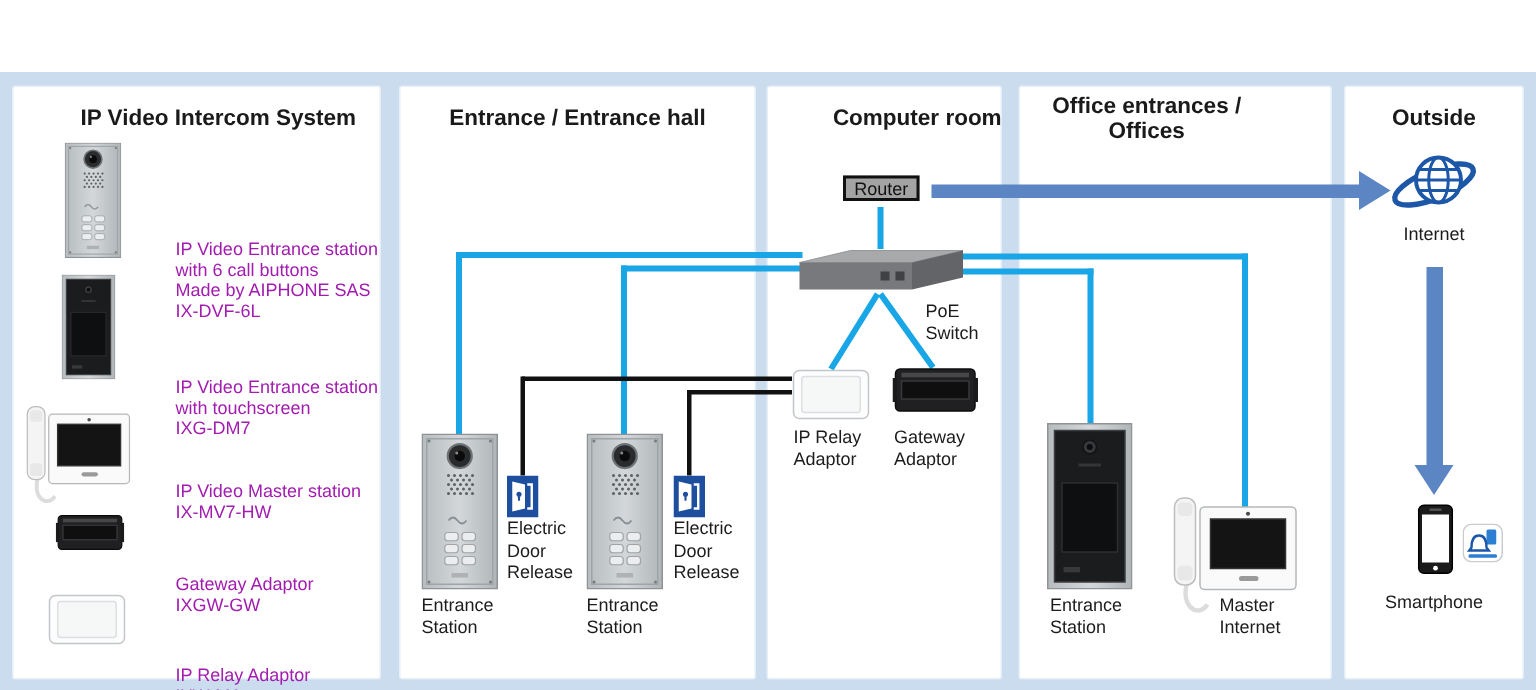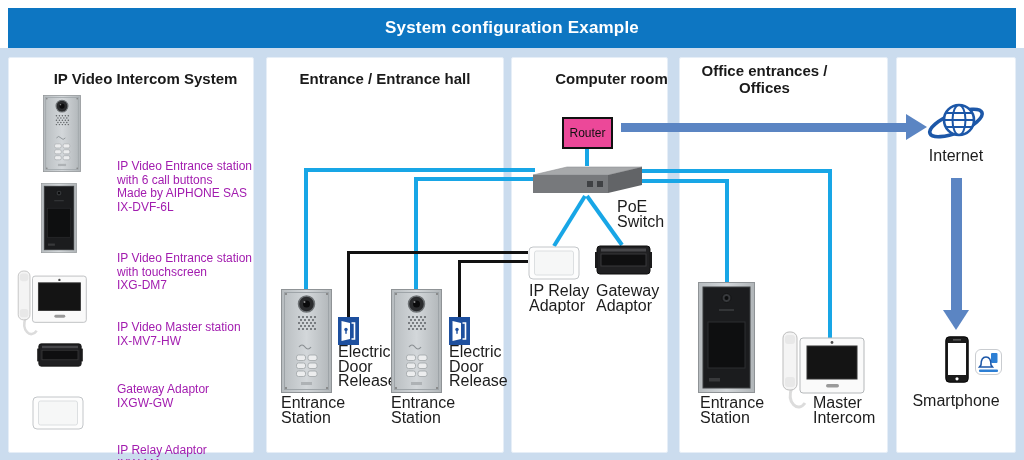--- a/index.html
+++ b/index.html
@@ -11,27 +11,27 @@
   .banner span { color:#ffffff; font-size:17px; font-weight:bold; letter-spacing:.2px; }
   .panel { position:absolute; top:57px; height:396px; background:#ffffff; border:1px solid #e6eef7; border-radius:2px; z-index:1; }
   .p1 { left:8px;   width:246px; }
   .p2 { left:266px; width:238px; }
   .p3 { left:511px; width:157px; }
   .p4 { left:679px; width:209px; }
   .p5 { left:896px; width:120px; }
   .hdr { position:absolute; top:62px; height:34px; display:flex; align-items:center; justify-content:center;
          text-align:center; font-size:15px; font-weight:bold; color:#1a1a1a; z-index:3; line-height:1.15; }
   .pre { white-space:pre-line; }
-  .lbl { position:absolute; font-size:16px; line-height:14.5px; color:#1c1c1c; z-index:3; }
+  .lbl { position:absolute; font-size:12px; line-height:14.5px; color:#1c1c1c; z-index:3; }
   .ctr { text-align:center; }
   .legend-text { position:absolute; left:117px; font-size:12px; line-height:13.5px; color:#a21caf; z-index:3;margin-top:41px; }
   .dev { position:absolute; z-index:3; }
   .wire-c { position:absolute; background:#18a6e6; z-index:2; }
   .wire-k { position:absolute; background:#111111; z-index:2; }
-  .router { position:absolute; left:562px; top:117px; width:51px; height:32px; background:#ec4899;
+  .router { position:absolute; left:562px; top:117px; width:51px; height:17px; background:#a3a3a3;
             border:2px solid #111; display:flex; align-items:center; justify-content:center;
             font-size:12px; color:#111; z-index:3; }
   .arrow-shaft-h { position:absolute; left:621px; top:123px; width:285px; height:9px; background:#5b85c3; z-index:2; }
   .arrow-head-r  { position:absolute; left:906px; top:114px; width:0; height:0; z-index:2;
                    border-top:13px solid transparent; border-bottom:13px solid transparent; border-left:21px solid #5b85c3; }
   .arrow-shaft-v { position:absolute; left:951px; top:178px; width:11px; height:132px; background:#5b85c3; z-index:2; }
   .arrow-head-d  { position:absolute; left:943px; top:310px; width:0; height:0; z-index:2;
                    border-left:13px solid transparent; border-right:13px solid transparent; border-top:20px solid #5b85c3; }
   svg.inst { display:block; }
 </style>
@@ -159,35 +159,33 @@
       <rect x="16" y="4" width="6.5" height="10" rx="1" fill="#2d7fd4"></rect>
       <path d="M6,16 q0,-8 5,-8 q5,0 5,8 l1.5,2 h-13 z" fill="none" stroke="#1c57a8" stroke-width="1.6"></path>
       <rect x="4" y="20.5" width="19" height="2.4" rx="1" fill="#2d7fd4"></rect>
     </symbol>
   </defs>
 </svg>
 
 <div class="stage">
   <div class="bg-blue"></div>
 
-  <div class="banner">
-    <span>System configuration Example</span>
-  </div>
 
   <div class="panel p1"></div>
   <div class="panel p2"></div>
   <div class="panel p3"></div>
   <div class="panel p4"></div>
   <div class="panel p5"></div>
 
   <div class="hdr" style="left:8px;width:246px;padding-left:29px;">IP Video Intercom System</div>
   <div class="hdr" style="left:266px;width:238px;">Entrance / Entrance hall</div>
   <div class="hdr" style="left:511px;width:157px;padding-left:44px;">Computer room</div>
   <div class="hdr pre" style="left:660px;width:209px;">Office entrances /
 Offices</div>
+  <div class="hdr" style="left:896px;width:120px;">Outside</div>
 
   <div class="wire-c" style="left:304px;top:168px;width:231px;height:4px;"></div>
   <div class="wire-c" style="left:304px;top:168px;width:4px;height:123px;"></div>
   <div class="wire-c" style="left:414px;top:177px;width:121px;height:4px;"></div>
   <div class="wire-c" style="left:414px;top:177px;width:4px;height:114px;"></div>
   <div class="wire-c" style="left:585px;top:138px;width:4px;height:28px;"></div>
   <div class="wire-c" style="left:641px;top:169px;width:191px;height:4px;"></div>
   <div class="wire-c" style="left:828px;top:169px;width:4px;height:170px;"></div>
   <div class="wire-c" style="left:641px;top:179px;width:88px;height:4px;"></div>
   <div class="wire-c" style="left:725px;top:179px;width:4px;height:104px;"></div>
@@ -287,21 +285,21 @@
   <svg class="dev inst" style="left:698px;top:282px;" width="57" height="111">
       <use href="#dm7"></use>
     </svg>
   <div class="lbl pre" style="left:700px;top:396px;">Entrance
 Station</div>
 
   <svg class="dev inst" style="left:778px;top:325px;" width="88" height="90">
       <use href="#master"></use>
     </svg>
   <div class="lbl pre" style="left:813px;top:396px;">Master
-Intercom</div>
+Internet</div>
 
   <svg class="dev inst" style="left:925px;top:98px;" width="62" height="50">
       <use href="#globe"></use>
     </svg>
   <div class="lbl ctr" style="left:916px;top:149px;width:80px;">Internet</div>
 
   <svg class="dev inst" style="left:945px;top:336px;" width="24" height="47">
       <use href="#phone"></use>
     </svg>
   <svg class="dev inst" style="left:975px;top:349px;" width="27" height="26">

